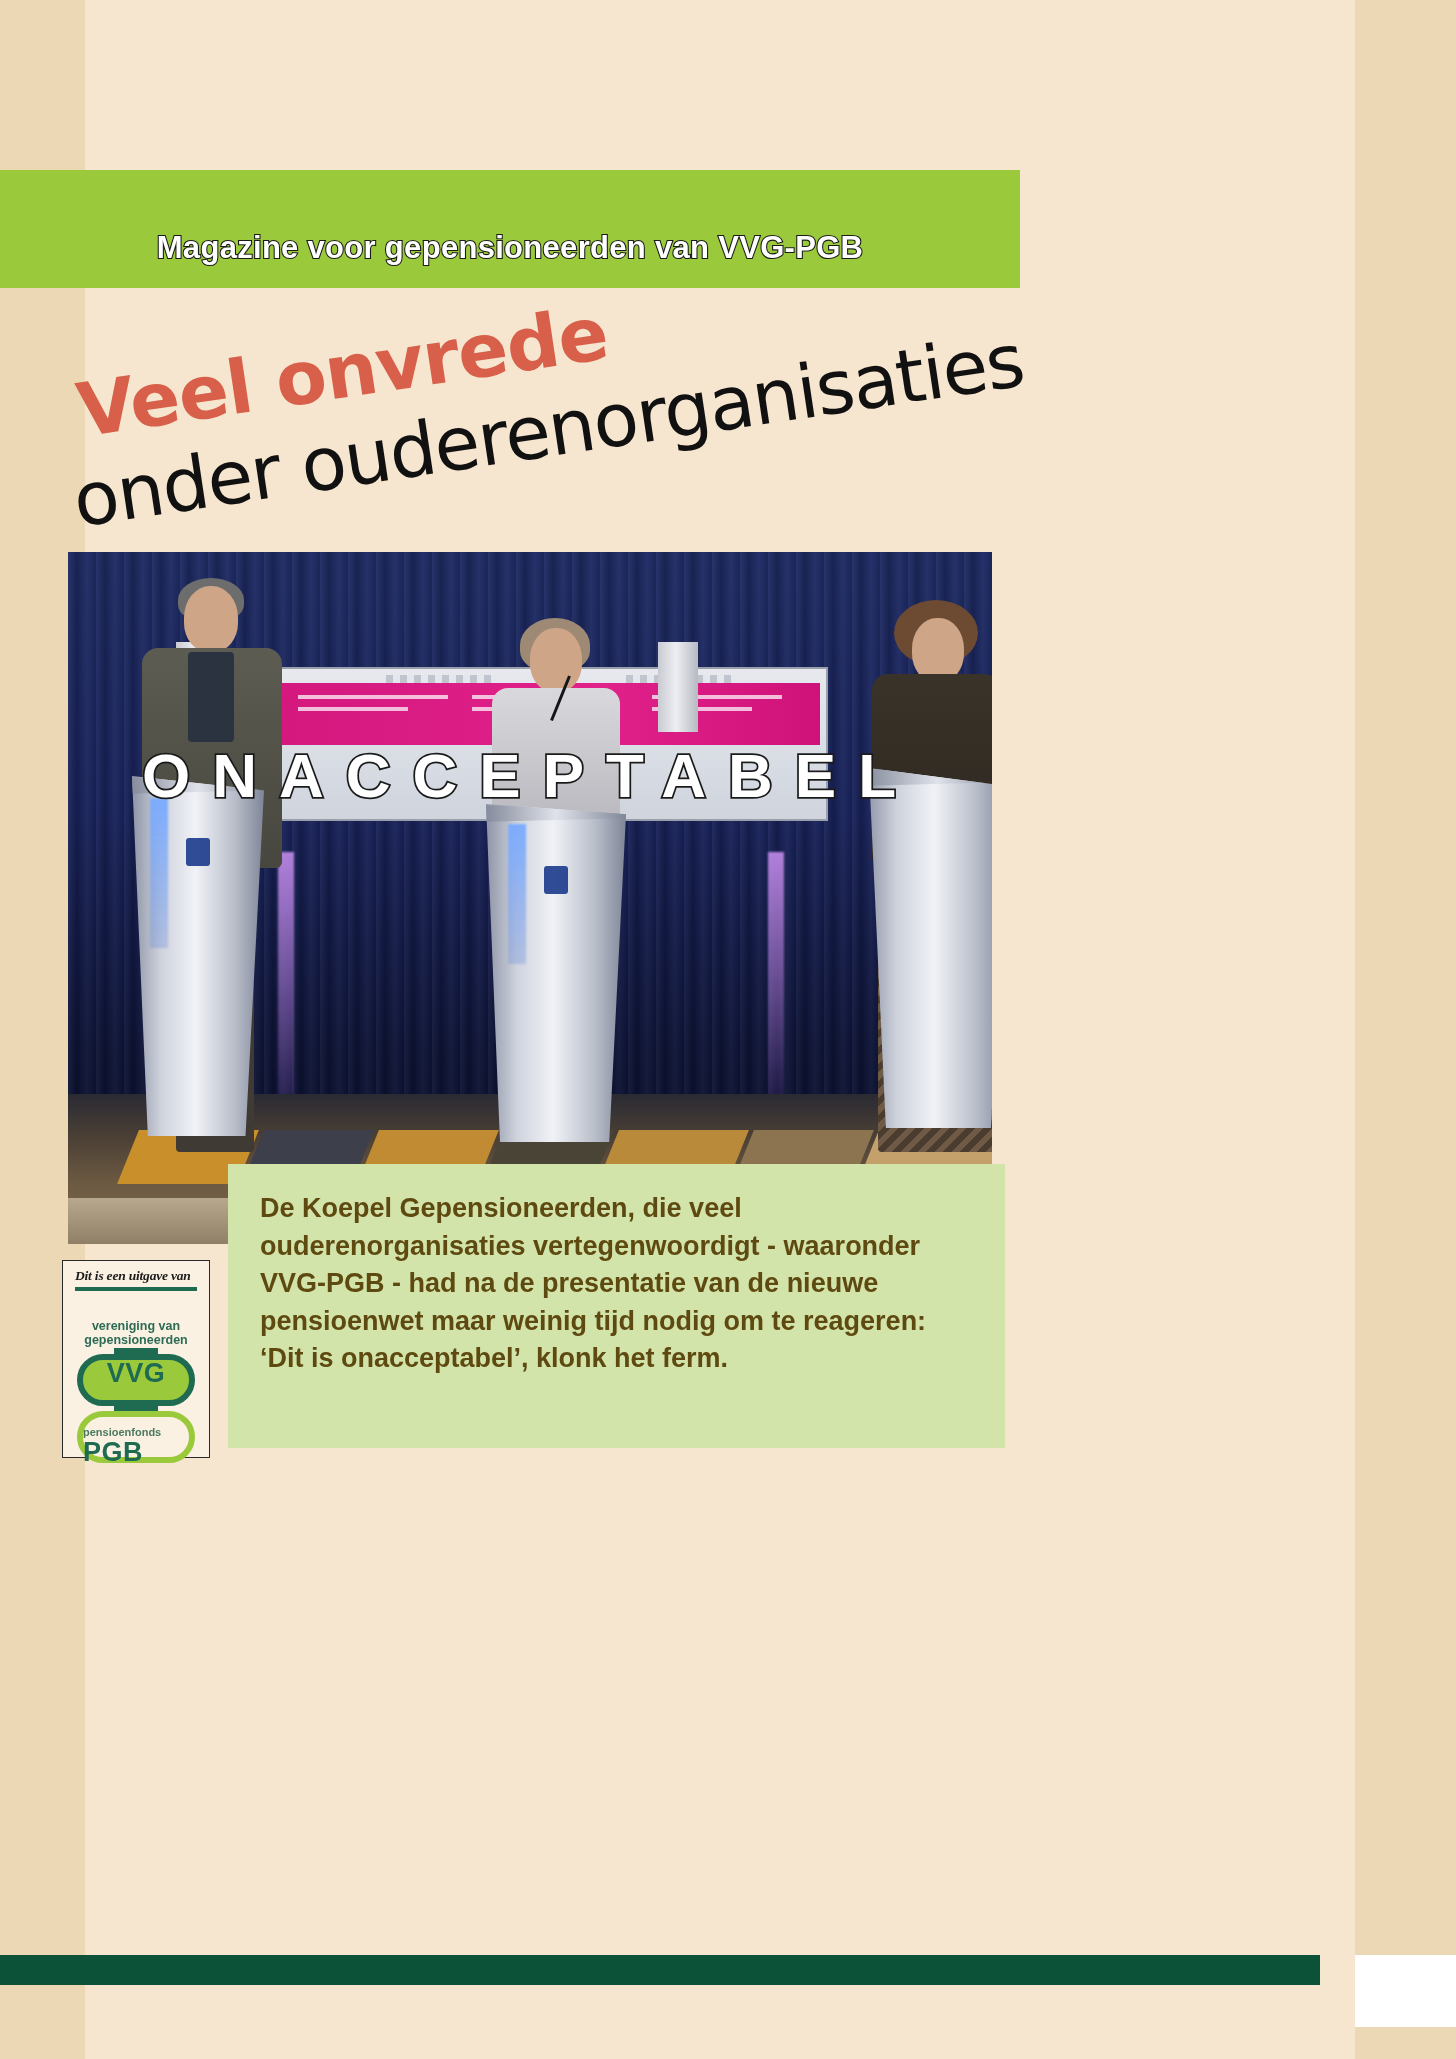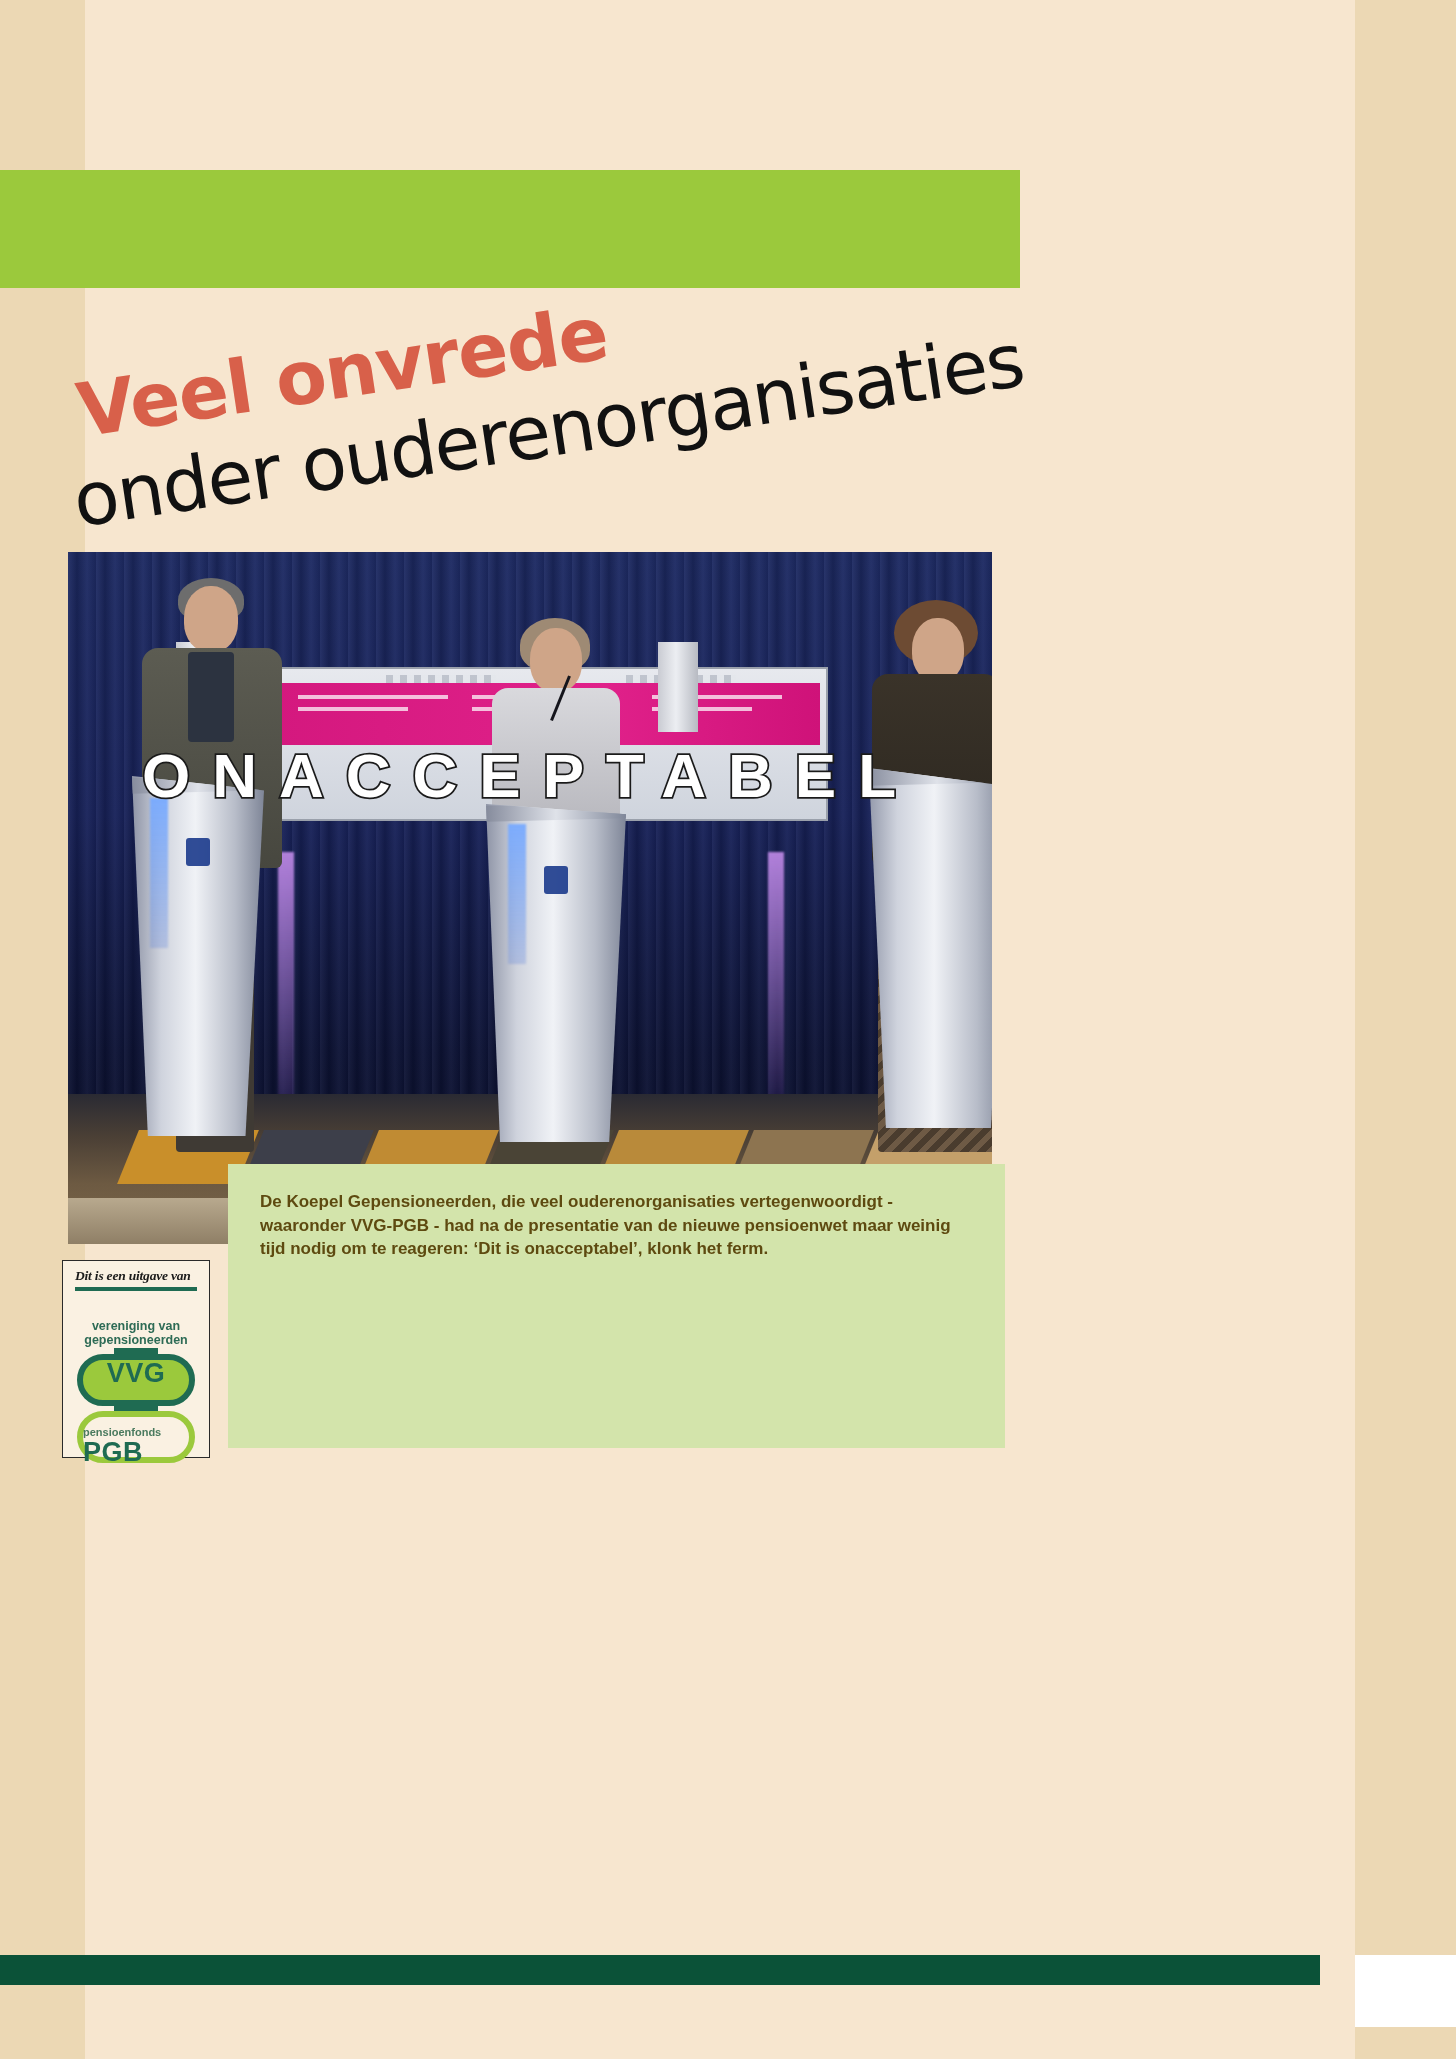--- a/index.html
+++ b/index.html
@@ -261,21 +261,21 @@
     background: #d3e4ab;
     display: flex;
     gap: 30px;
     padding: 26px 28px 0 32px;
     box-sizing: border-box;
   }
   .intro-col {
     flex: 1;
     font-family: "Liberation Sans", sans-serif;
     font-weight: bold;
-    font-size: 17px;
+    font-size: 27px;
     line-height: 1.39;
     color: #5e4a10;
     white-space: pre-line;
   }
 
   
   .logo-box {
     position: absolute;
     left: 62px; top: 1260px;
     width: 148px; height: 198px;
@@ -363,20 +363,21 @@
 </head>
 <body>
 
 <div id="page">
 
   <div class="paper"></div>
   <div class="right-white"></div>
   <div class="right-white-patch"></div>
 
   <div class="green-band"></div>
+  <div class="subtitle">Magazine voor gepensioneerden van VVG-PGB</div>
 
 
   <div class="headline-zone">
     <div class="headline-1">Veel onvrede</div>
     <div class="headline-2">onder ouderenorganisaties</div>
   </div>
 
   <div class="photo">
     <div class="curtain"></div>
 

